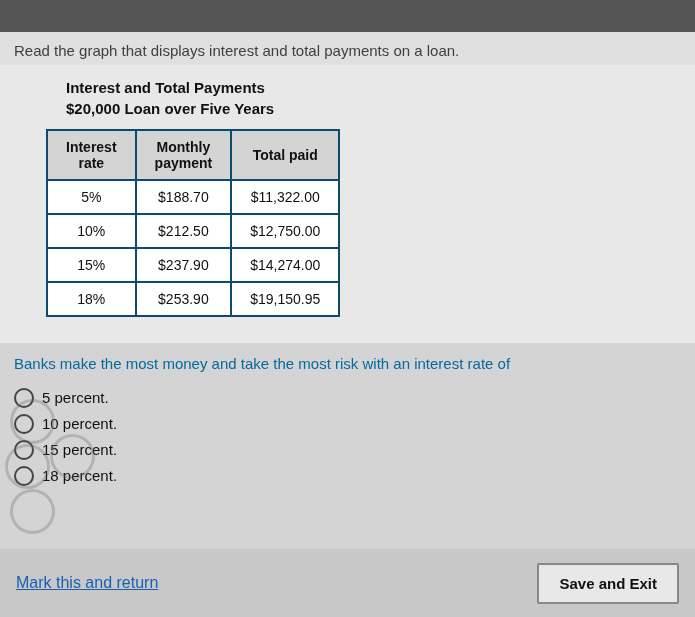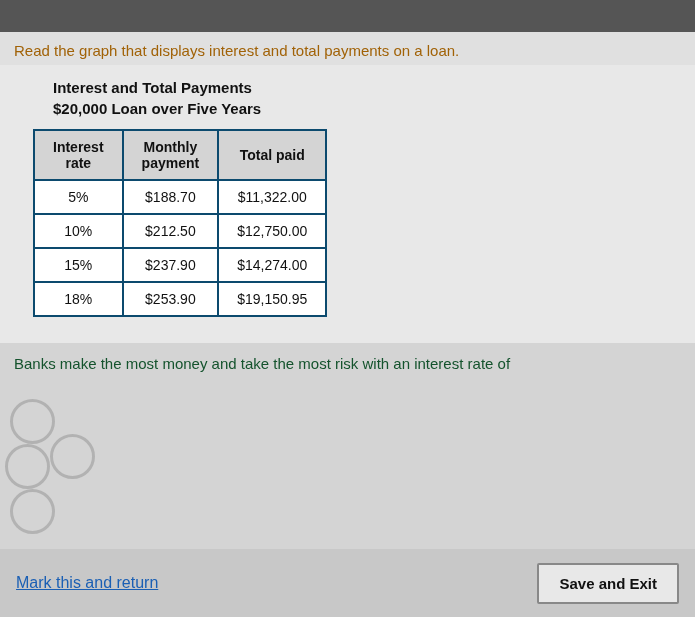--- a/index.html
+++ b/index.html
@@ -23,29 +23,29 @@
     .top-bar {
       background: #555;
       height: 32px;
       display: flex;
       align-items: center;
       justify-content: flex-end;
       padding: 0 10px;
     }
 
     .header-text {
-      color: #a16207;
+      color: #404040;
       font-size: 15px;
       padding: 10px 14px 6px 14px;
       background: #e0e0e0;
     }
 
     .content-area {
       background: #e8e8e8;
-      padding: 12px 20px 10px 3px;
+      padding: 12px 20px 10px 16px;
     }
 
     .chart-title {
       font-size: 15px;
       font-weight: bold;
       margin-bottom: 10px;
       margin-left: 50px;
       color: #111;
       line-height: 1.4;
     }
@@ -65,21 +65,21 @@
       color: #111;
     }
 
     .data-table th {
       font-weight: bold;
       background: #d4d4d4;
     }
 
     .question-text {
       font-size: 15px;
-      color: #14532d;
+      color: #0369a1;
       margin: 10px 14px 12px 14px;
       line-height: 1.5;
     }
 
     .options-area {
       padding: 0 14px;
       margin-bottom: 10px;
     }
 
     .option-item {
@@ -200,20 +200,40 @@
           </tr>
         </tbody>
     </table>
 
   </div>
 
   <div class="question-text">
     <span>Banks make the most money and take the most risk with an interest rate of</span>
   </div>
 
+  <div class="options-area">
+    <div id="options-container">
+        <div class="option-item">
+          <span class="radio-circle"></span>
+          <span>5 percent.</span>
+        </div>
+        <div class="option-item">
+          <span class="radio-circle"></span>
+          <span>10 percent.</span>
+        </div>
+        <div class="option-item">
+          <span class="radio-circle"></span>
+          <span>15 percent.</span>
+        </div>
+        <div class="option-item">
+          <span class="radio-circle"></span>
+          <span>18 percent.</span>
+        </div>
+      </div>
+  </div>
 
   <div class="watermark-area">
     <div class="watermark-circle" style="top:10px;left:10px;"></div>
     <div class="watermark-circle" style="top:55px;left:5px;"></div>
     <div class="watermark-circle" style="top:100px;left:10px;"></div>
     <div class="watermark-circle" style="top:45px;left:50px;"></div>
   </div>
 
   <div class="bottom-bar">
     <span class="mark-return-link">Mark this and return</span>

